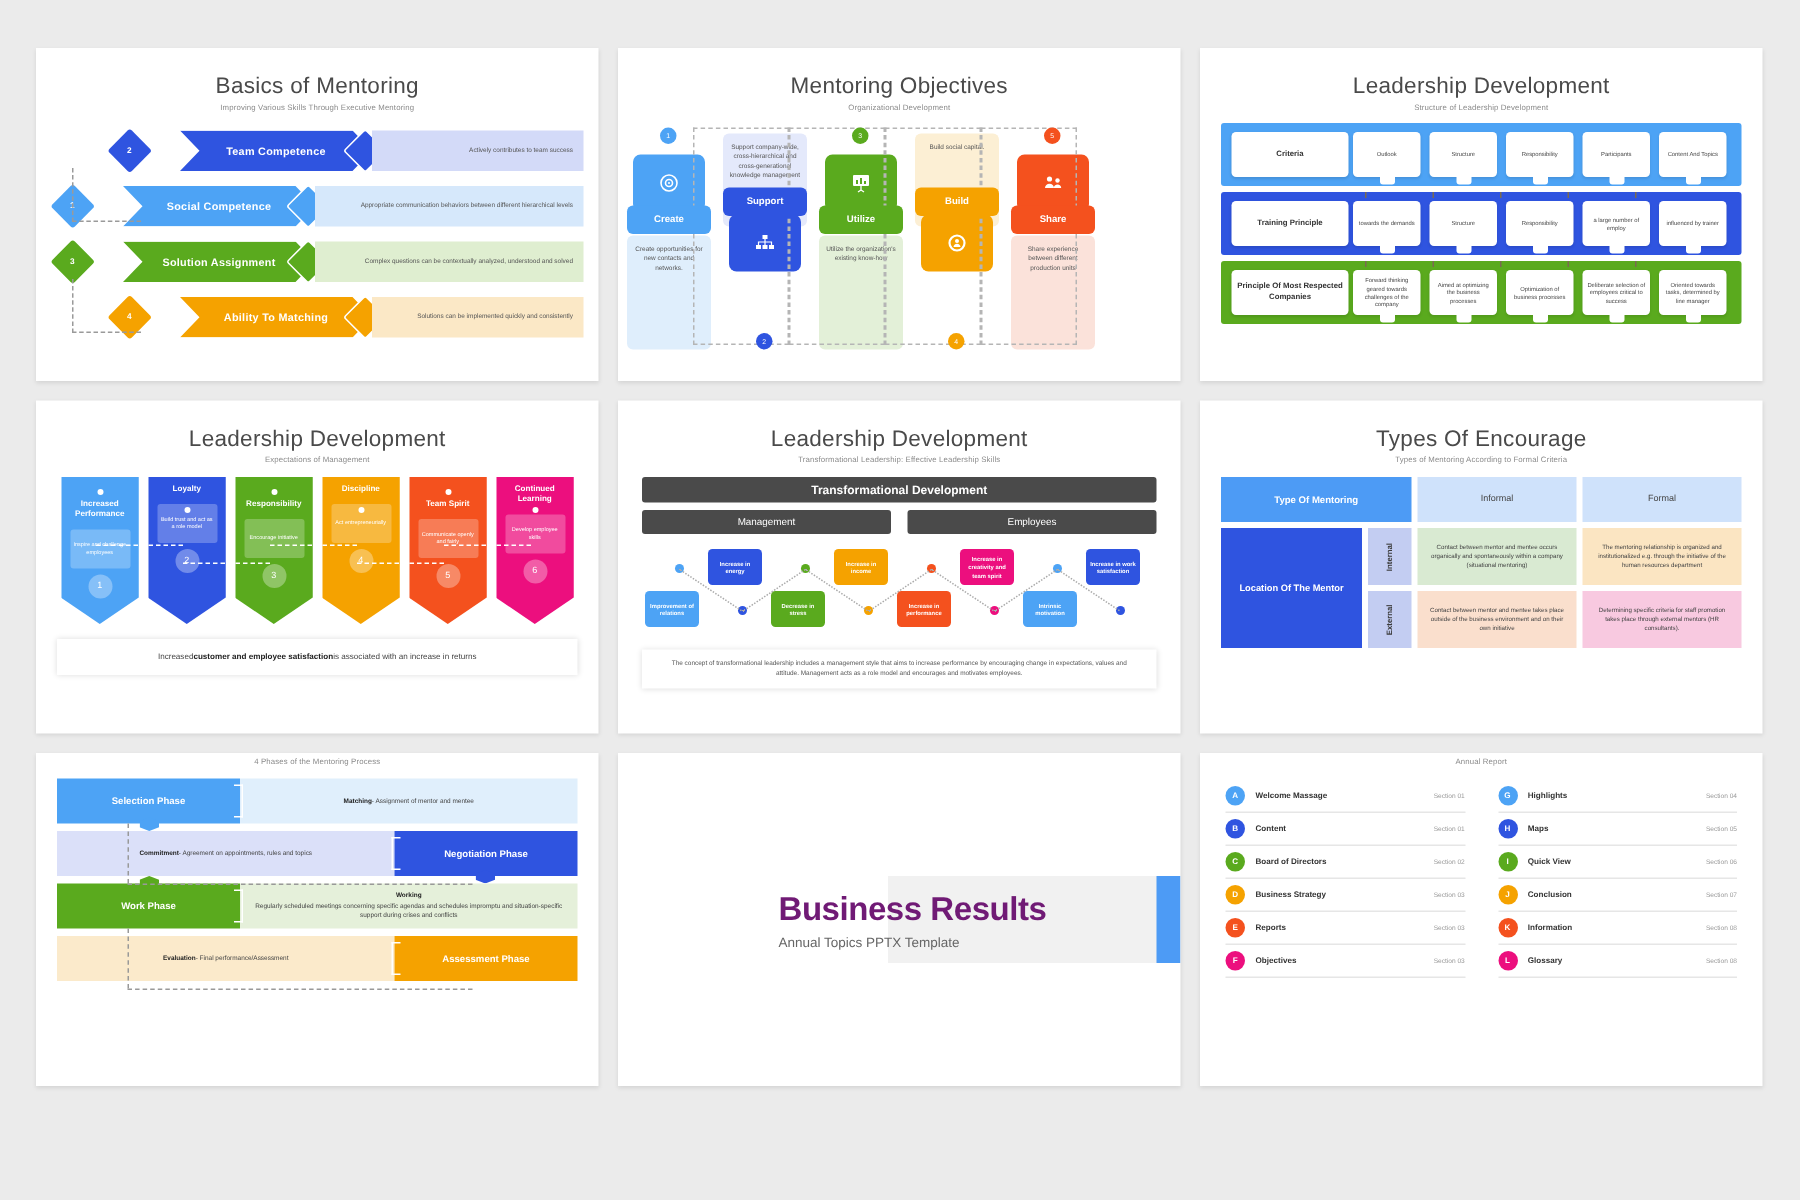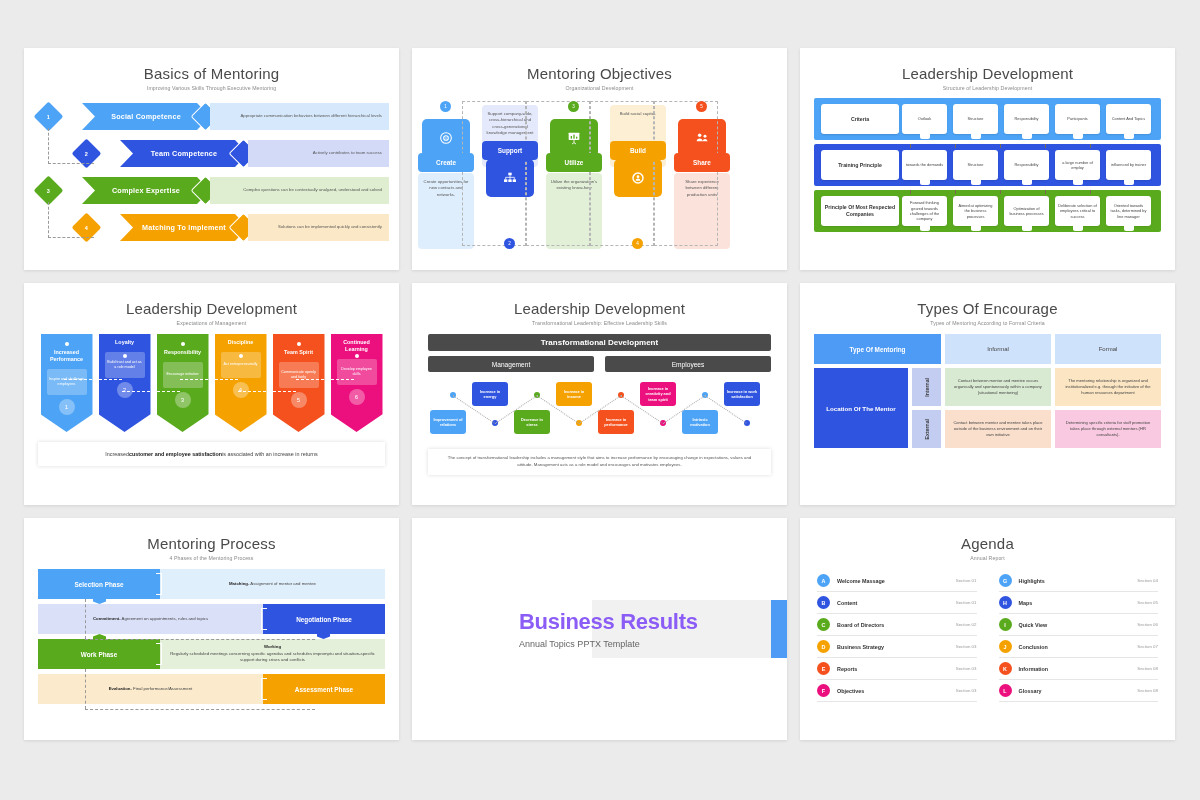--- a/index.html
+++ b/index.html
@@ -7,21 +7,21 @@
     width: 1200px; height: 800px;
     background: #ebebeb;
     font-family: "Liberation Sans", sans-serif;
     overflow: hidden;
   }
   .grid {
     display: grid;
     grid-template-columns: repeat(3, 375px);
     grid-template-rows: repeat(3, 222px);
     gap: 13px 13px;
-    padding: 48px 24px;
+    padding: 32px 24px;
   }
   .slide {
     background: #ffffff;
     position: relative;
     overflow: hidden;
     box-shadow: 0 1px 3px rgba(0,0,0,.10);
   }
   .s-title {
     text-align: center; color: #4a4a4a;
     font-size: 15px; font-weight: 400; letter-spacing: .2px;
@@ -189,21 +189,21 @@
   .s7-hex { position:absolute; width:13px; height:9px; }
   .s7-vd { position:absolute; border-left:1px dashed #999; }
   .s7-hd { position:absolute; border-top:1px dashed #999; }
 
   
   .s8-wrap { position:absolute; left:0; right:0; top:50%; transform:translateY(-50%); }
   .s8-band { position:absolute; left:180px; right:0; height:58px; background:#f1f1f1; top:0; }
   .s8-accent { position:absolute; right:0; width:16px; height:58px; background:#4d9bf5; top:0; }
   .s8-txt { position:relative; padding-left:107px; height:58px; display:flex;
             flex-direction:column; justify-content:center; }
-  .s8-t { font-size:22px; font-weight:700; color:#8b5cf6; letter-spacing:-.3px; }
+  .s8-t { font-size:22px; font-weight:700; color:#701a75; letter-spacing:-.3px; }
   .s8-s { font-size:9px; color:#666; margin-top:4px; }
 
   
   .s9-body { margin-top: 9px; padding: 0 17px; display:flex; gap:22px; }
   .s9-col { flex:1; }
   .s9-item { display:flex; align-items:center; height:22px; border-bottom:1px solid #e6e6e6; }
   .s9-av { width:13px; height:13px; border-radius:50%; color:#fff; font-size:5.4px; font-weight:700;
            display:flex; align-items:center; justify-content:center; flex-shrink:0; }
   .s9-lab { margin-left:7px; font-size:5.4px; color:#333; font-weight:600; flex:1; }
   .s9-sec { font-size:4.4px; color:#999; }
@@ -211,61 +211,61 @@
 </head>
 <body>
 
 <div class="grid">
 
   <div class="slide">
     <div class="s-title">Basics of Mentoring</div>
     <div class="s-sub">Improving Various Skills Through Executive Mentoring</div>
     <div class="s1-body" id="s1body">
         <div class="s1-row">
+          <div class="s1-diamond" style="left: 52px; background: rgb(47, 84, 224);">
+            <span>2</span>
+          </div>
+          <div class="s1-chev" style="left: 96px; width: 128px; background: rgb(47, 84, 224);">
+            <span>Team Competence</span>
+          </div>
+          <div class="s1-notch" style="left: 209px; background: rgb(47, 84, 224);"></div>
+          <div class="s1-desc" style="left: 224px; background: rgb(211, 218, 248);">
+            <span>Actively contributes to team success</span>
+          </div>
+        </div>
+        <div class="s1-row">
           <div class="s1-diamond" style="left: 14px; background: rgb(77, 163, 245);">
             <span>1</span>
           </div>
           <div class="s1-chev" style="left: 58px; width: 128px; background: rgb(77, 163, 245);">
             <span>Social Competence</span>
           </div>
           <div class="s1-notch" style="left: 171px; background: rgb(77, 163, 245);"></div>
           <div class="s1-desc" style="left: 186px; background: rgb(214, 232, 251);">
             <span>Appropriate communication behaviors between different hierarchical levels</span>
           </div>
         </div>
         <div class="s1-row">
-          <div class="s1-diamond" style="left: 52px; background: rgb(47, 84, 224);">
-            <span>2</span>
-          </div>
-          <div class="s1-chev" style="left: 96px; width: 128px; background: rgb(47, 84, 224);">
-            <span>Team Competence</span>
-          </div>
-          <div class="s1-notch" style="left: 209px; background: rgb(47, 84, 224);"></div>
-          <div class="s1-desc" style="left: 224px; background: rgb(211, 218, 248);">
-            <span>Actively contributes to team success</span>
-          </div>
-        </div>
-        <div class="s1-row">
           <div class="s1-diamond" style="left: 14px; background: rgb(90, 170, 30);">
             <span>3</span>
           </div>
           <div class="s1-chev" style="left: 58px; width: 128px; background: rgb(90, 170, 30);">
-            <span>Complex Expertise</span>
+            <span>Solution Assignment</span>
           </div>
           <div class="s1-notch" style="left: 171px; background: rgb(90, 170, 30);"></div>
           <div class="s1-desc" style="left: 186px; background: rgb(223, 238, 208);">
             <span>Complex questions can be contextually analyzed, understood and solved</span>
           </div>
         </div>
         <div class="s1-row">
           <div class="s1-diamond" style="left: 52px; background: rgb(245, 162, 0);">
             <span>4</span>
           </div>
           <div class="s1-chev" style="left: 96px; width: 128px; background: rgb(245, 162, 0);">
-            <span>Matching To Implement</span>
+            <span>Ability To Matching</span>
           </div>
           <div class="s1-notch" style="left: 209px; background: rgb(245, 162, 0);"></div>
           <div class="s1-desc" style="left: 224px; background: rgb(251, 232, 198);">
             <span>Solutions can be implemented quickly and consistently</span>
           </div>
         </div>
         <div class="s1-dash" style="left: 24px; top: 28px; width: 46px; height: 36px;"></div>
         <div class="s1-dash" style="left: 24px; top: 102px; width: 46px; height: 36px;"></div>
       </div>
   </div>
@@ -519,21 +519,20 @@
         </div>
         <div class="s6-colwrap">
           <div class="s6-c" style="background: rgb(251, 229, 194);">The mentoring relationship is organized and institutionalized e.g. through the initiative of the human resources department</div>
           <div class="s6-c" style="background: rgb(248, 201, 224);">Determining specific criteria for staff promotion takes place through external mentors (HR consultants).</div>
         </div>
       </div>
     </div>
   </div>
 
   <div class="slide">
-    <div class="s-title">Mentoring Process</div>
     <div class="s-sub">4 Phases of the Mentoring Process</div>
     <div class="s7-body" id="s7body">
         <div class="s7-row">
           <div class="s7-desc" style="background: rgb(224, 239, 252); left: 122px; right: 0px;">
             <b>Matching</b>
             <span> - Assignment of mentor and mentee</span>
           </div>
           <div class="s7-pill" style="background: rgb(77, 163, 245); left: 0px; width: 122px;">Selection Phase</div>
           <div class="s7-br" style="left: 118px; border-left: none;"></div>
           <div class="s7-hex" style="background: rgb(77, 163, 245); clip-path: polygon(50% 0px, 100% 28%, 100% 72%, 50% 100%, 0px 72%, 0px 28%); left: 55px; top: 26px;"></div>
@@ -580,21 +579,20 @@
         <div class="s8-accent"></div>
         <div class="s8-txt">
           <div class="s8-t">Business Results</div>
           <div class="s8-s">Annual Topics PPTX Template</div>
         </div>
       </div>
     </div>
   </div>
 
   <div class="slide">
-    <div class="s-title">Agenda</div>
     <div class="s-sub">Annual Report</div>
     <div class="s9-body">
       <div class="s9-col" id="s9left">
           <div class="s9-item">
             <div class="s9-av" style="background: rgb(77, 163, 245);">A</div>
             <div class="s9-lab">Welcome Massage</div>
             <div class="s9-sec">Section 01</div>
           </div>
           <div class="s9-item">
             <div class="s9-av" style="background: rgb(47, 84, 224);">B</div>

